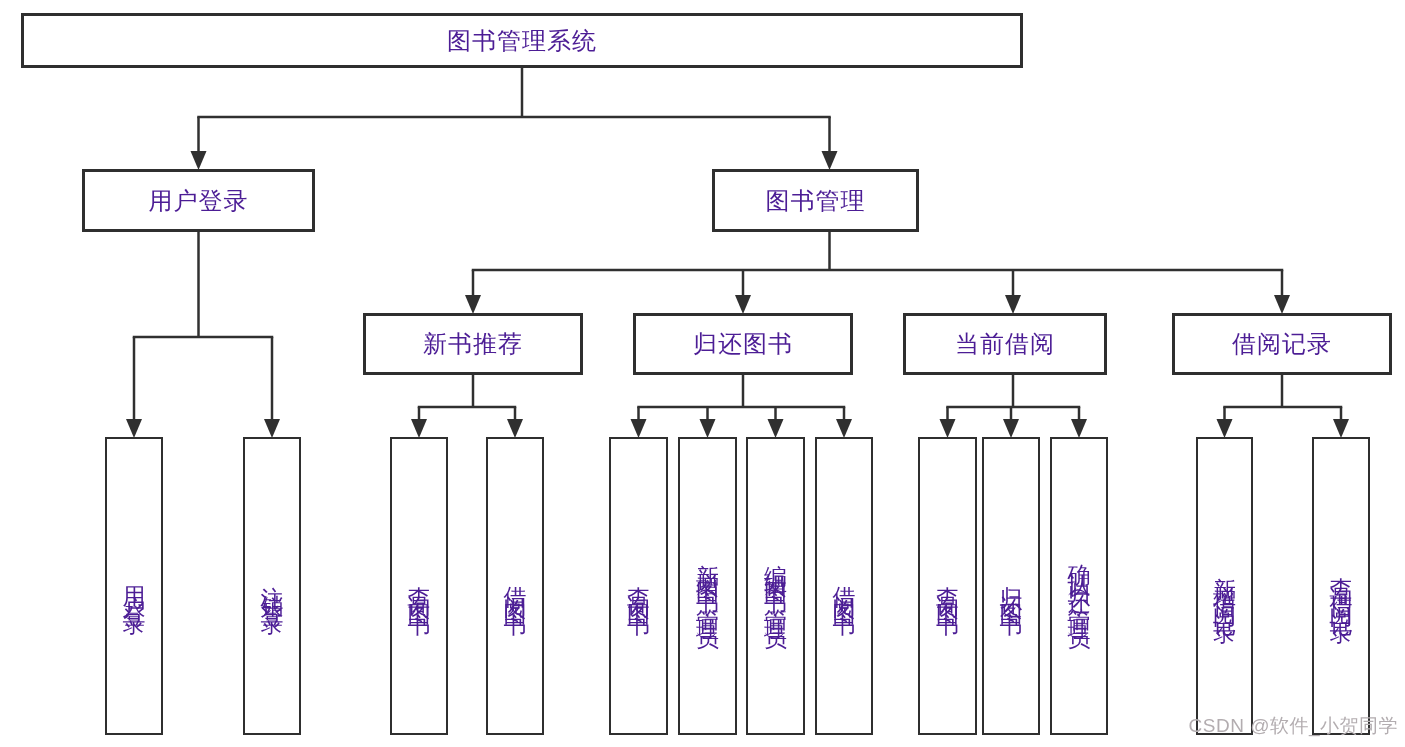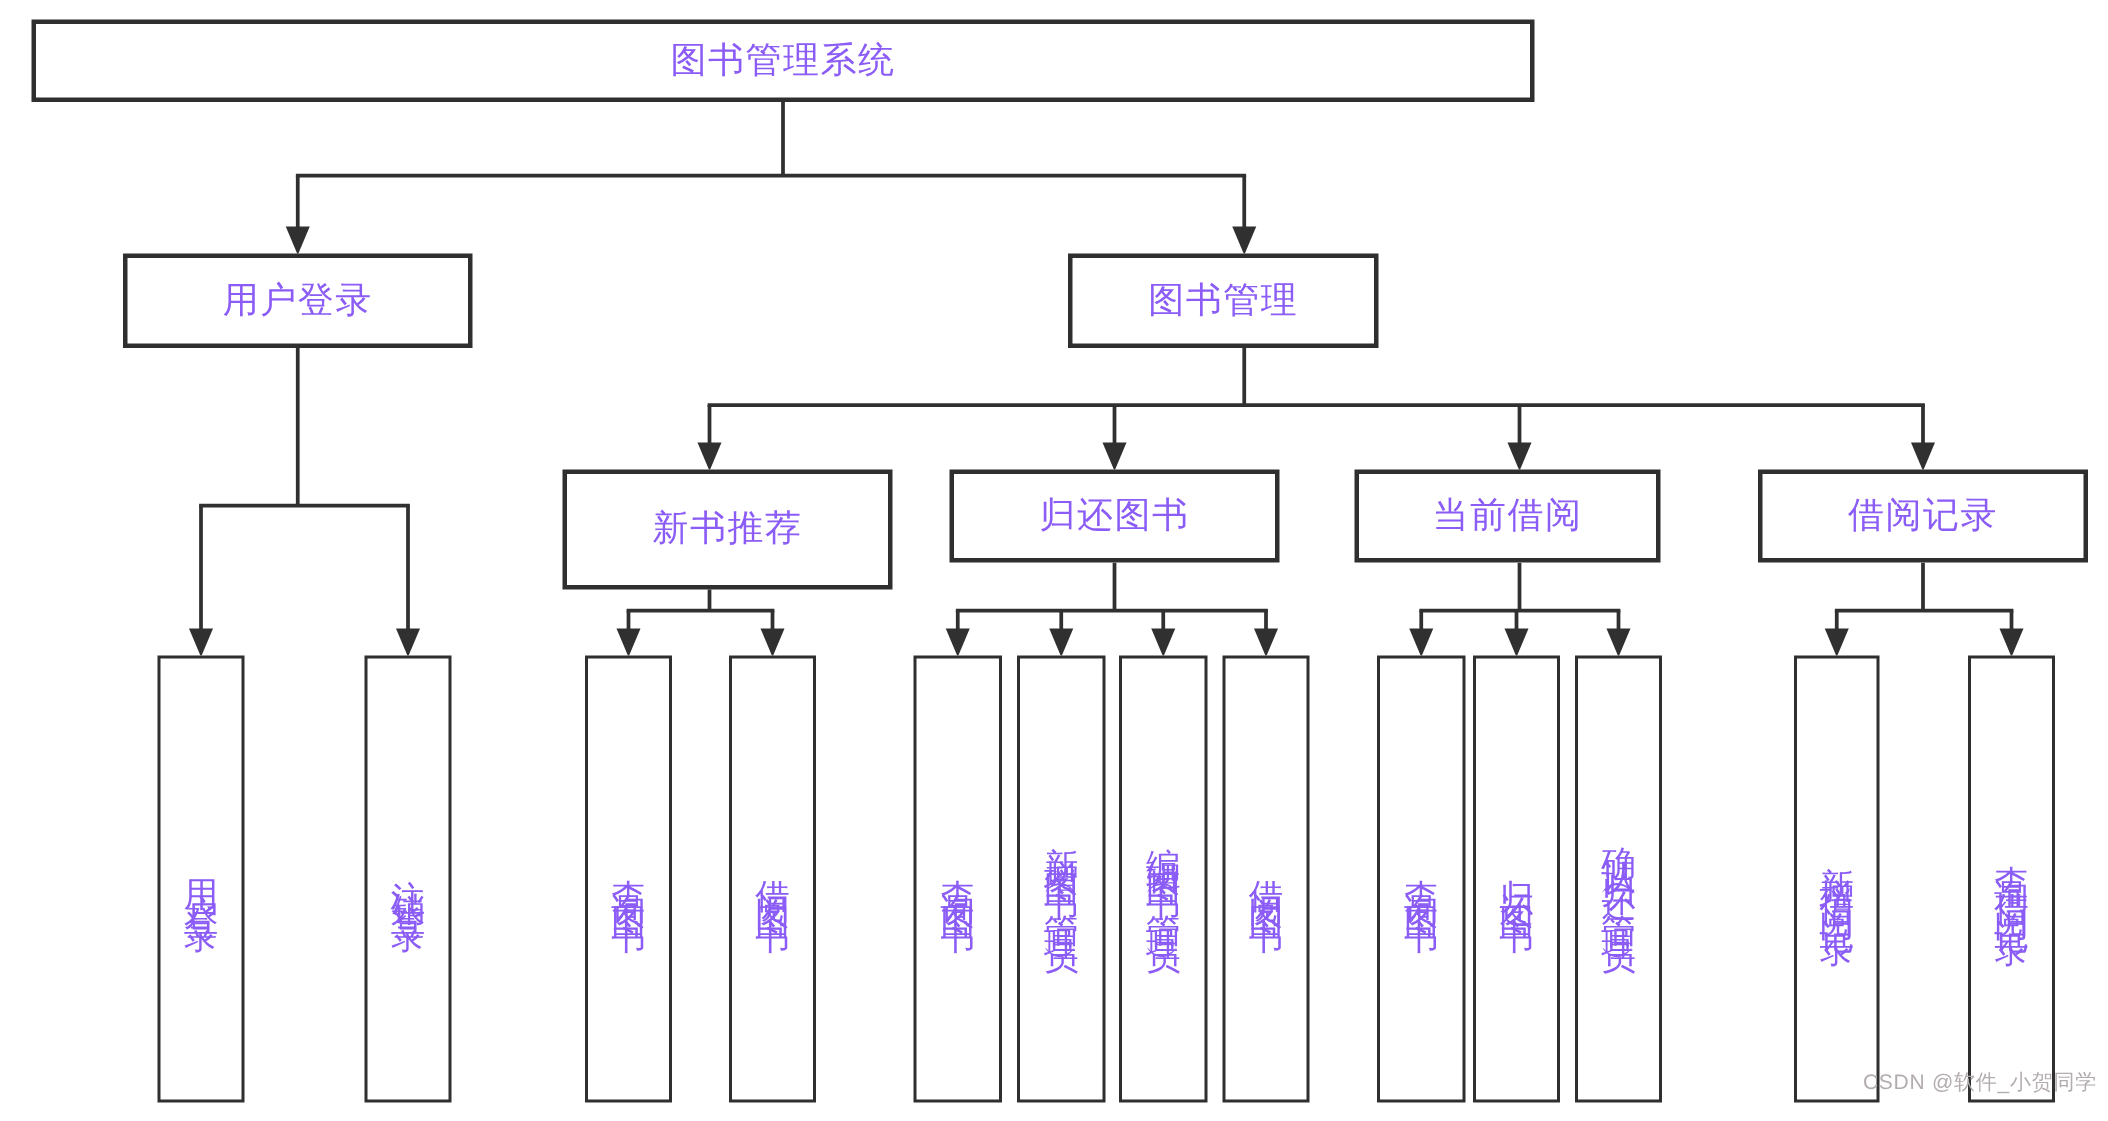--- a/index.html
+++ b/index.html
@@ -19,21 +19,21 @@
   .node {
     position: absolute;
     box-sizing: border-box;
     background: #ffffff;
     border: 3px solid #2f2f2f;
     display: flex;
     align-items: center;
     justify-content: center;
   }
   .node .label {
-    color: #8b5cf6;
+    color: #4c1d95;
     font-size: 24px;
     line-height: 1;
     white-space: nowrap;
   }
   .node.h .label {
     letter-spacing: 1px;
   }
   .node.v {
     border-width: 2.5px;
   }
@@ -43,21 +43,21 @@
     font-size: 23px;
     letter-spacing: 9px;
     white-space: normal;
   }
   #watermark {
     position: absolute;
     left: 1180px;
     top: 713px;
     width: 218px;
     text-align: right;
-    font-size: 14px;
+    font-size: 19px;
     color: #b3adb0;
     letter-spacing: 0.5px;
     white-space: nowrap;
   }
 </style>
 </head>
 <body>
 
 <div id="canvas">
   <svg id="connector-layer" xmlns="http://www.w3.org/2000/svg" viewBox="0 0 1405 747">
@@ -117,21 +117,21 @@
   <div id="nodes">
       <div class="node h" style="left: 21px; top: 13px; width: 1002px; height: 55px;">
         <span class="label">图书管理系统</span>
       </div>
       <div class="node h" style="left: 82px; top: 169px; width: 233px; height: 63px;">
         <span class="label">用户登录</span>
       </div>
       <div class="node h" style="left: 712px; top: 169px; width: 207px; height: 63px;">
         <span class="label">图书管理</span>
       </div>
-      <div class="node h" style="left: 363px; top: 313px; width: 220px; height: 80px; margin-left: 12px;">
+      <div class="node h" style="left: 363px; top: 313px; width: 220px; height: 62px;">
         <span class="label">新书推荐</span>
       </div>
       <div class="node h" style="left: 633px; top: 313px; width: 220px; height: 62px;">
         <span class="label">归还图书</span>
       </div>
       <div class="node h" style="left: 903px; top: 313px; width: 204px; height: 62px;">
         <span class="label">当前借阅</span>
       </div>
       <div class="node h" style="left: 1172px; top: 313px; width: 220px; height: 62px;">
         <span class="label">借阅记录</span>

